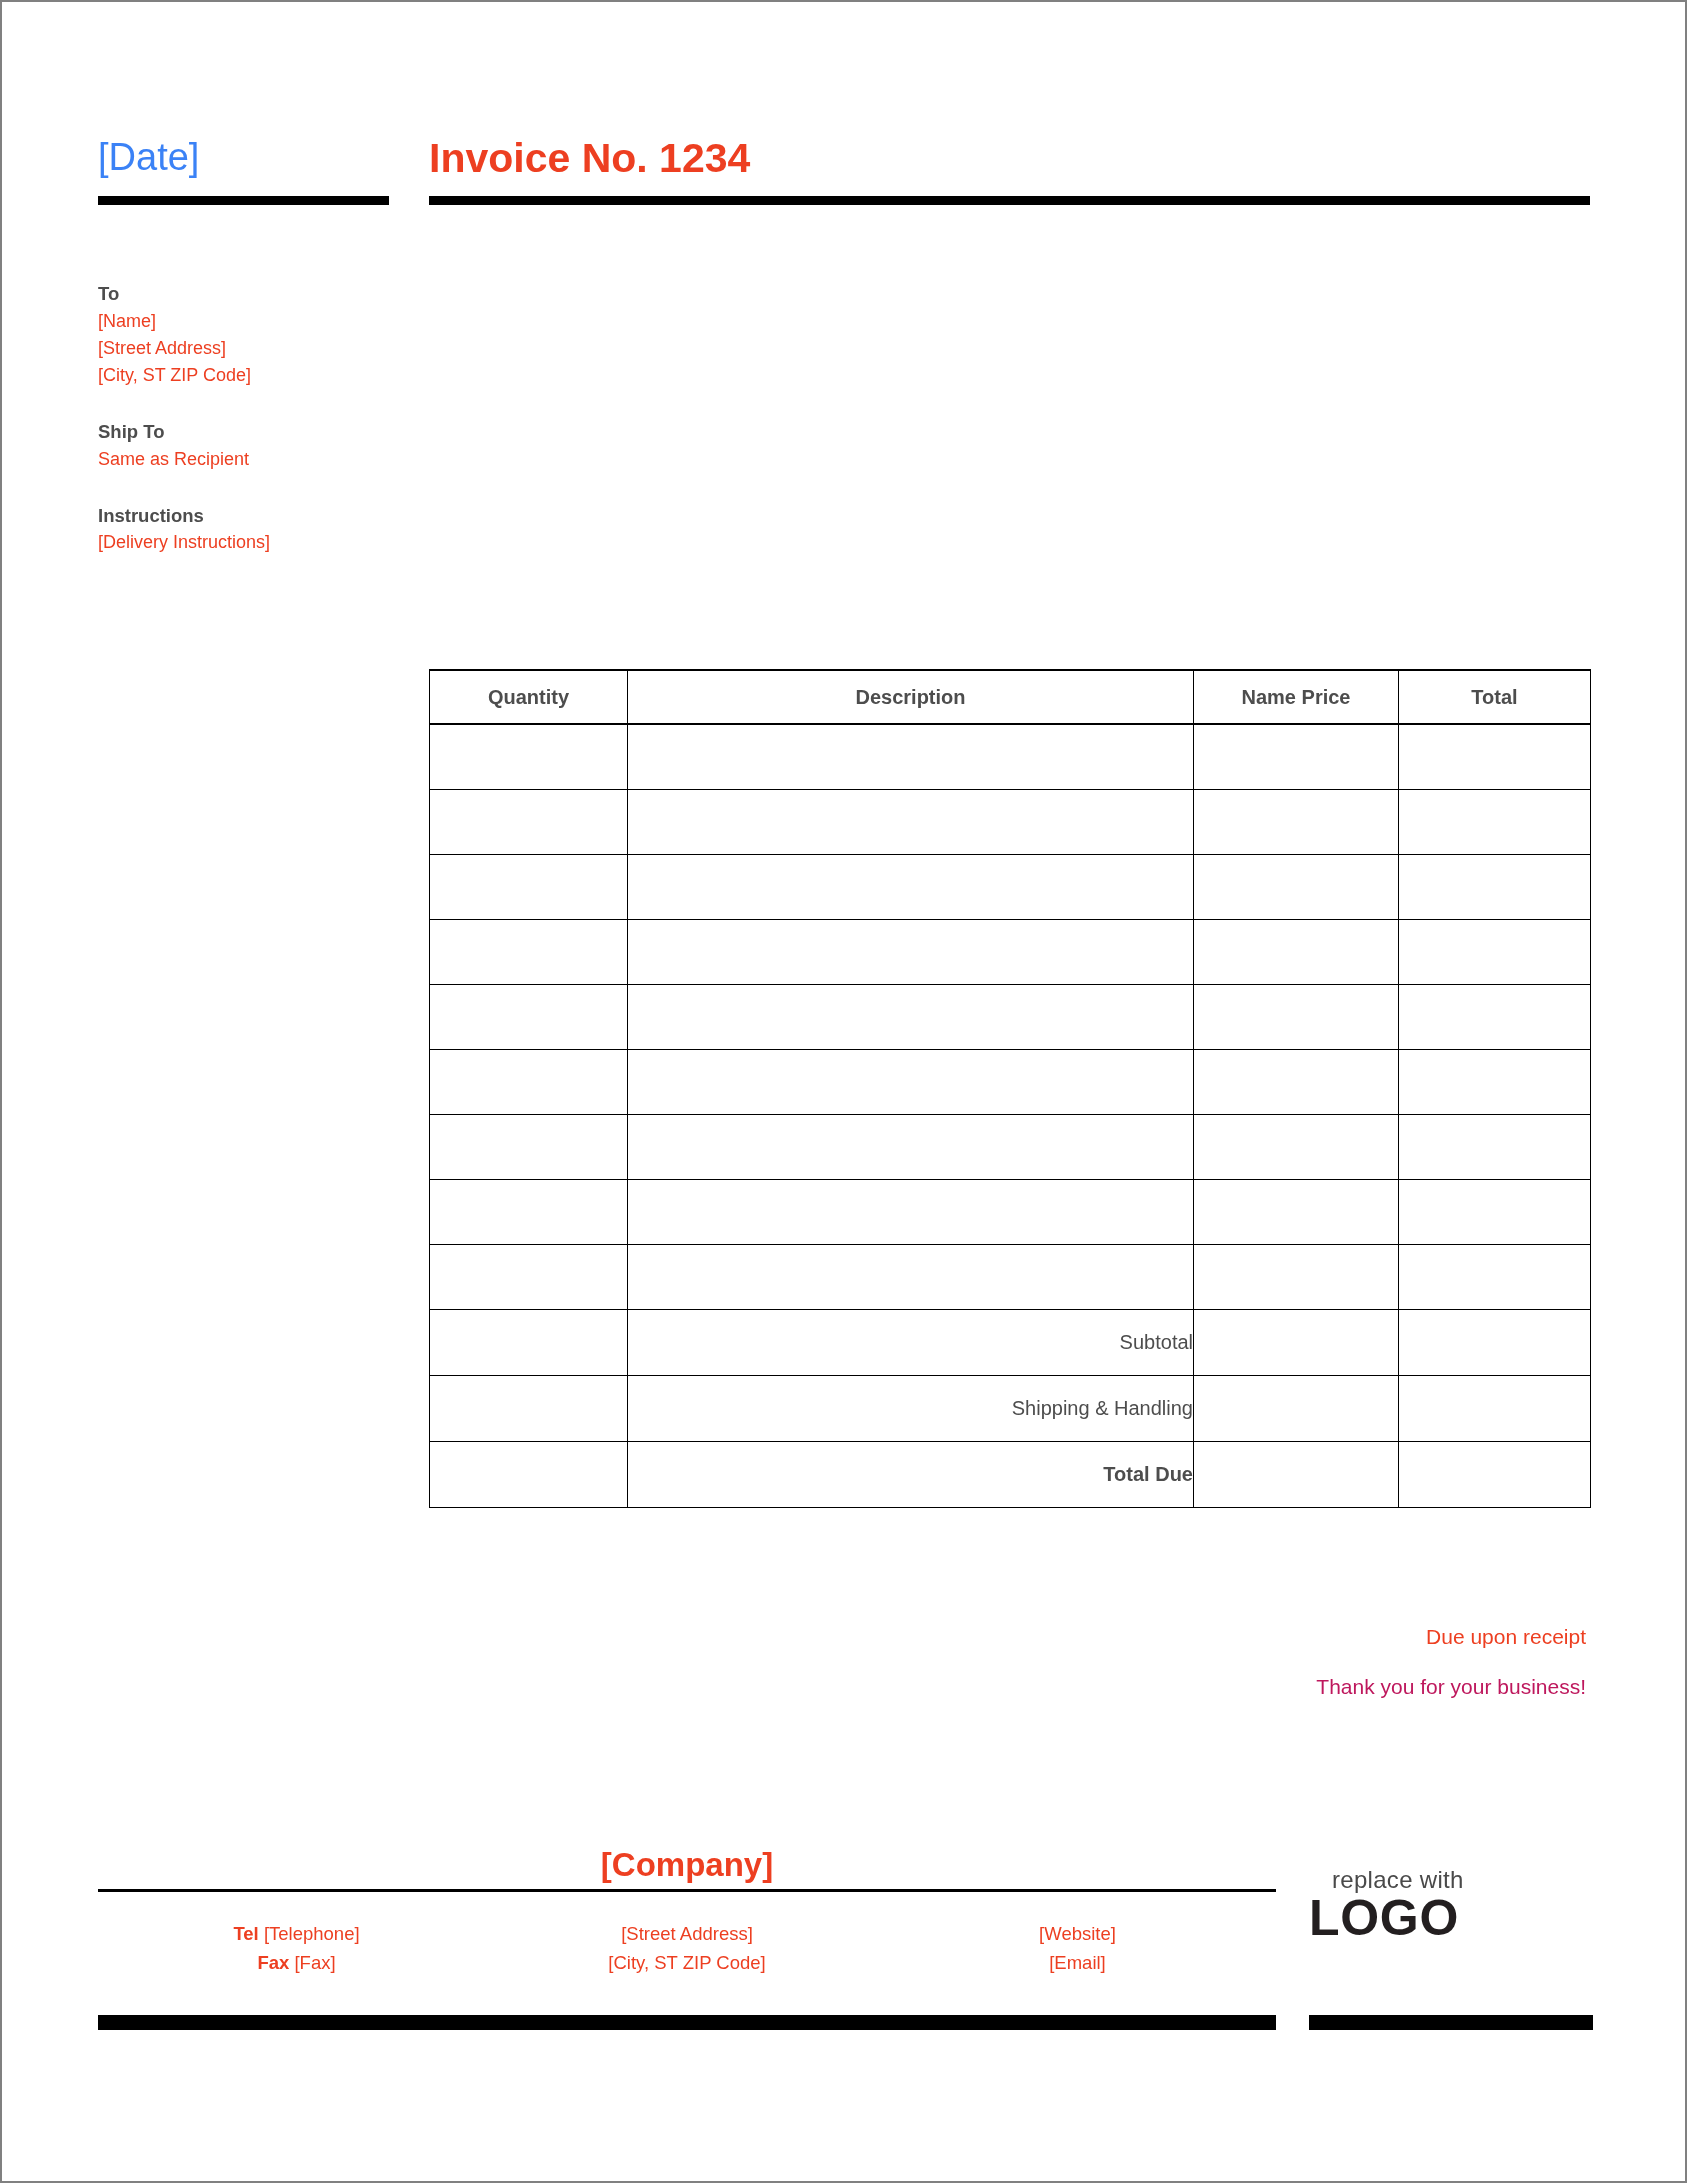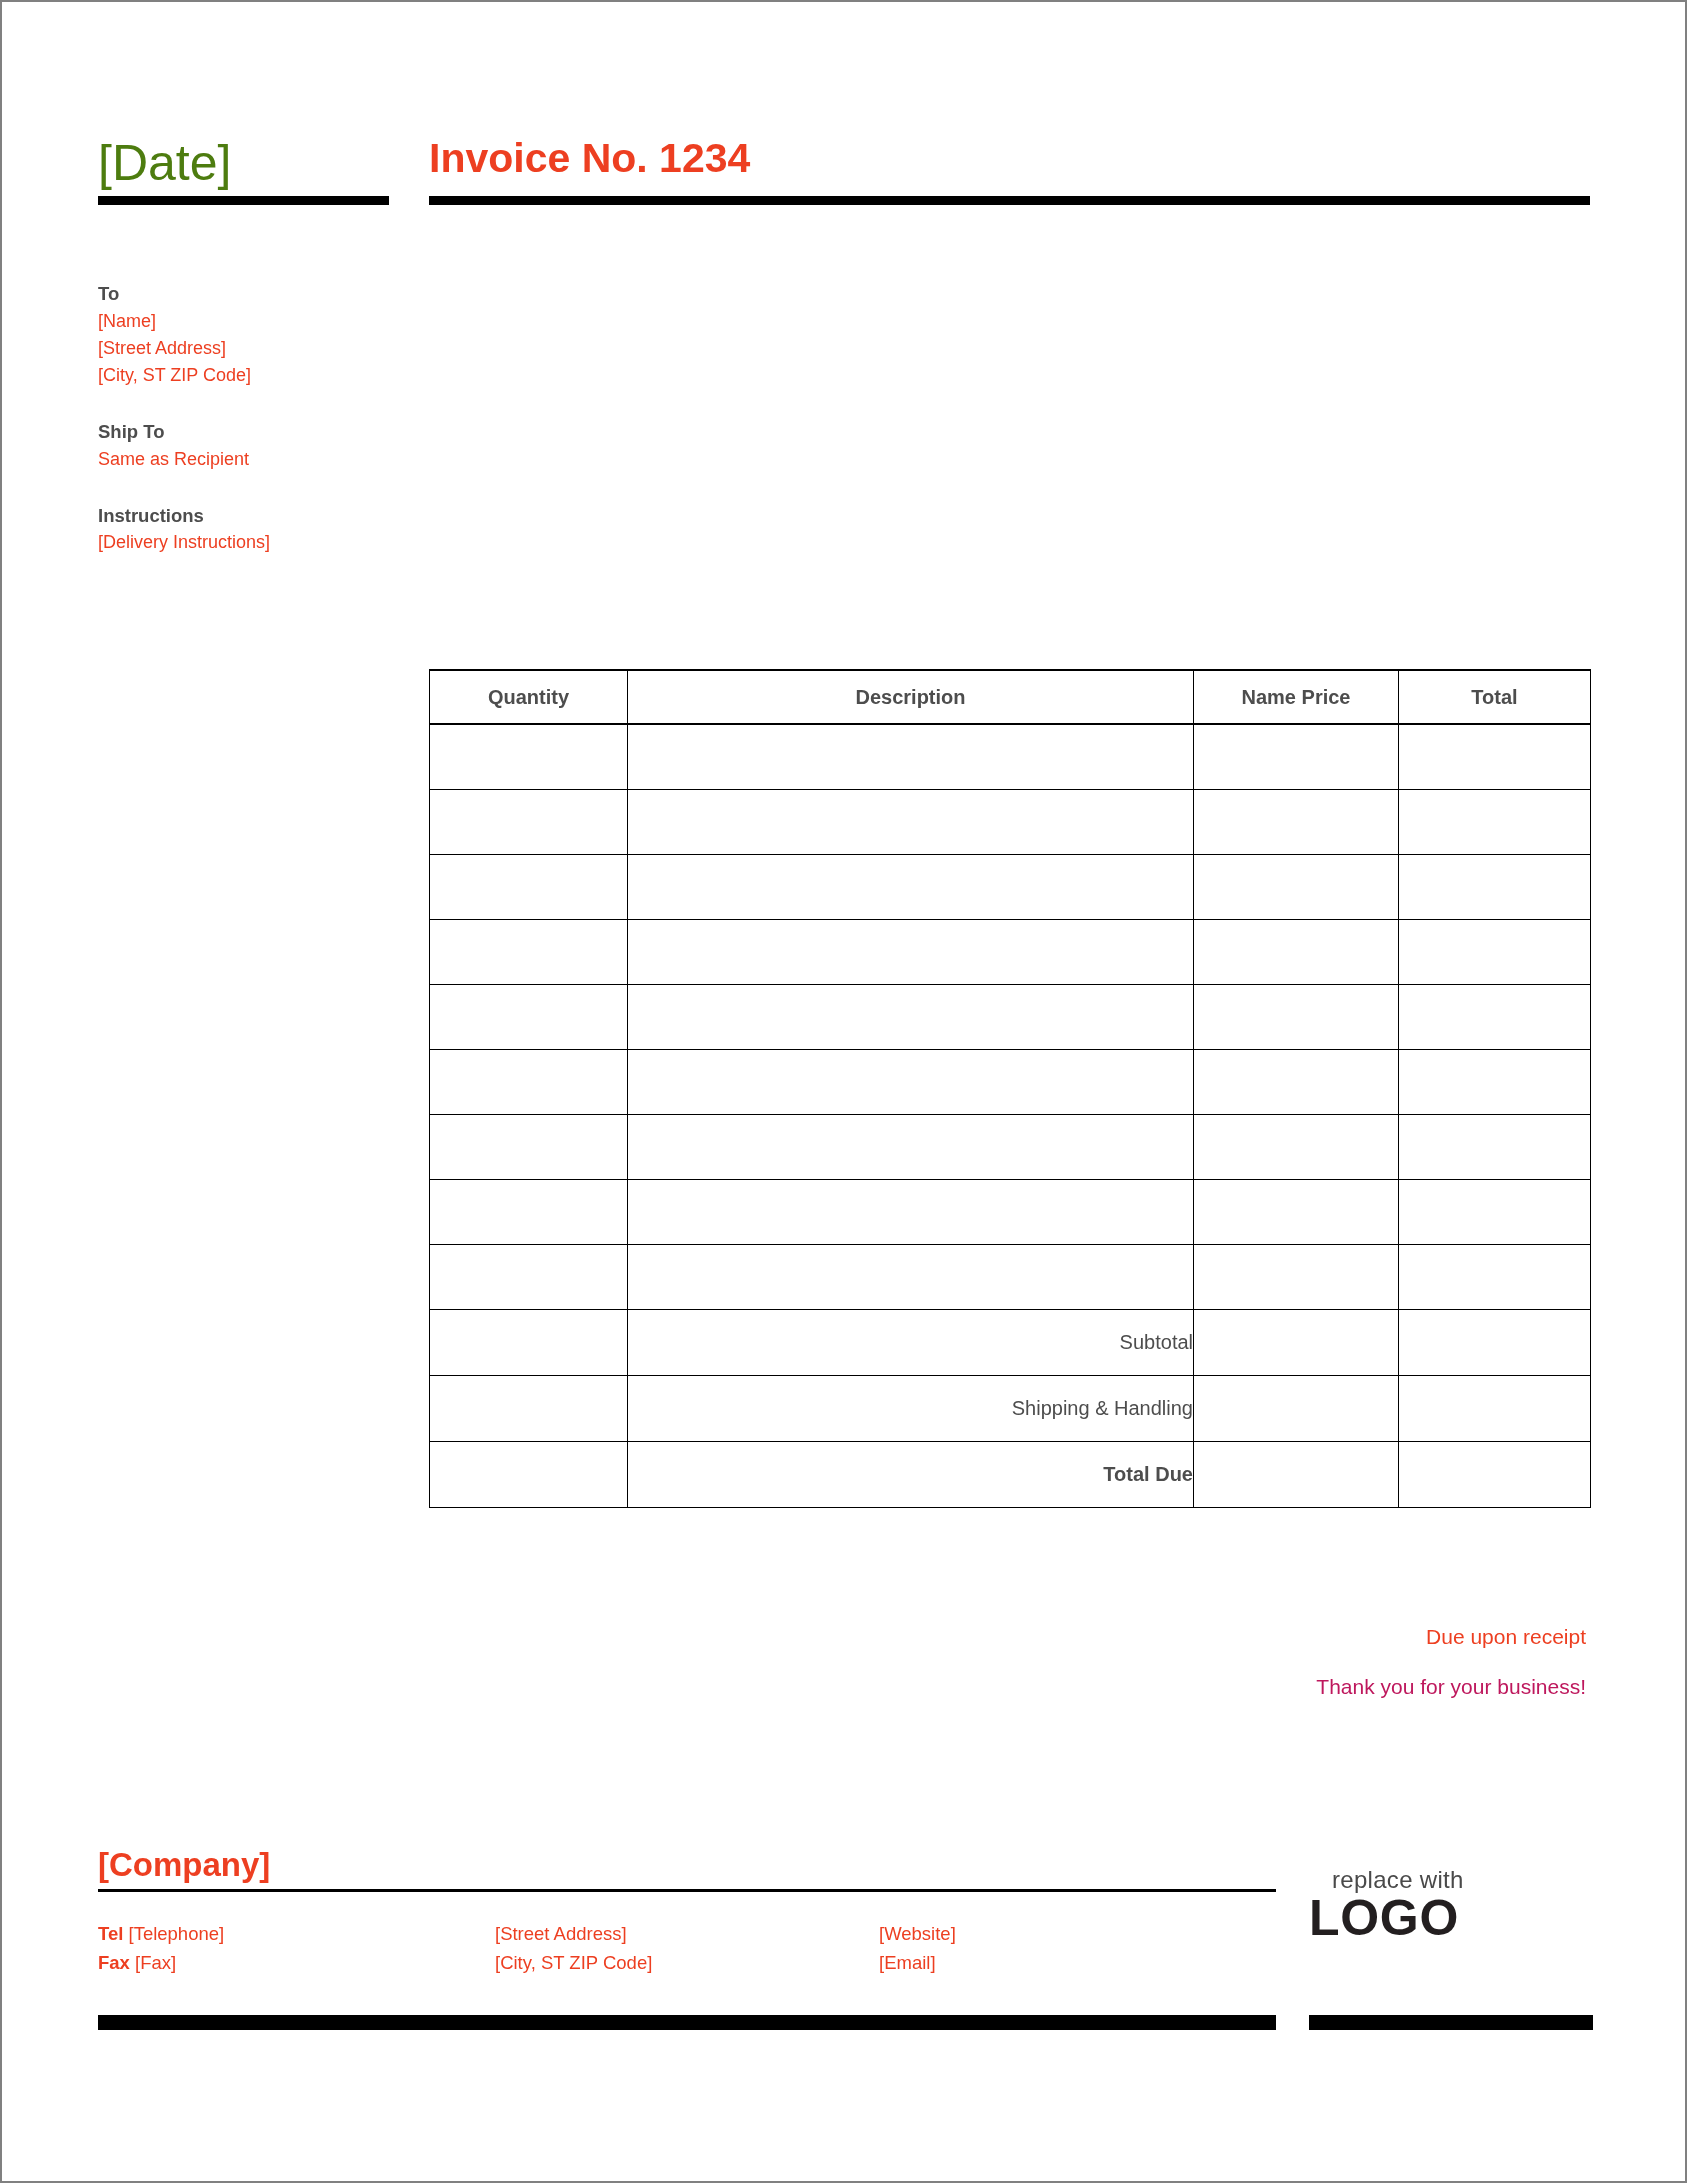--- a/index.html
+++ b/index.html
@@ -32,22 +32,22 @@
   }
 
   #date-block {
     position: absolute;
     left: 0;
     top: 0;
     width: 291px;
   }
 
   #date-text {
-    font-size: 50px;
-    color: #4d7c0f;
+    font-size: 38px;
+    color: #3b82f6;
     line-height: 1.0;
     white-space: nowrap;
   }
 
   #date-rule {
     position: absolute;
     left: 0;
     top: 58px;
     width: 291px;
     height: 9.3px;
@@ -178,20 +178,21 @@
     color: #be185d;
     line-height: 1.0;
   }
 
   
   #footer {
     position: absolute;
     left: 96px;
     top: 1846px;
     width: 1178px;
+    text-align: center;
   }
 
   #company-name {
     font-size: 33px;
     font-weight: bold;
     color: #ED3F21;
     line-height: 1.0;
   }
 
   #company-rule {

